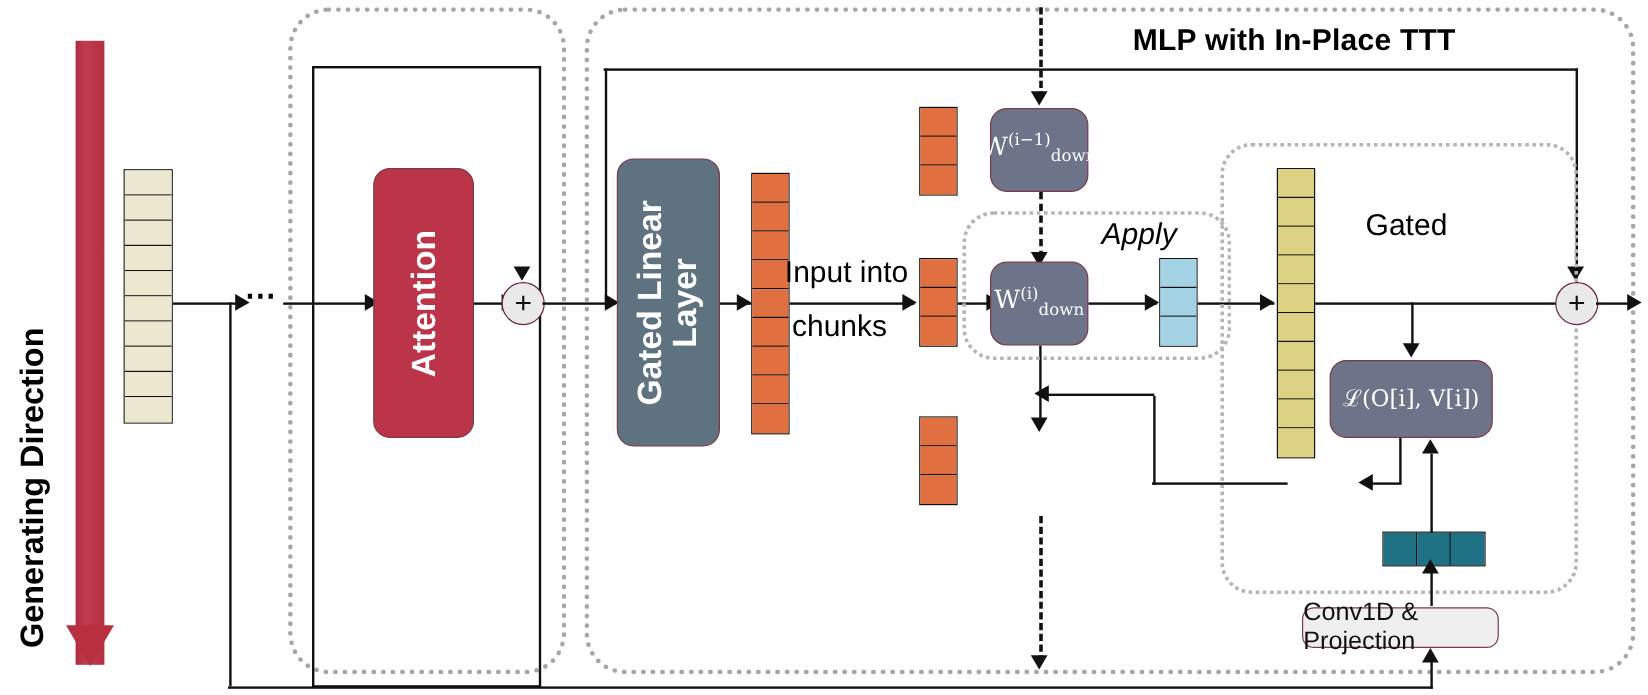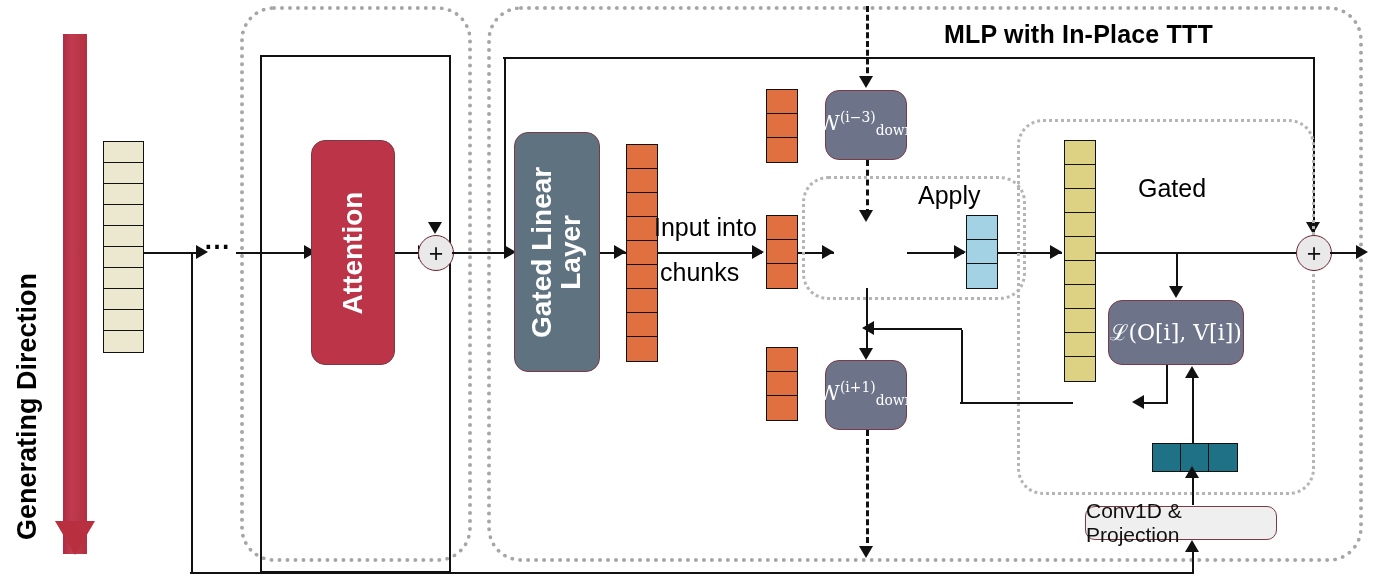--- a/index.html
+++ b/index.html
@@ -182,39 +182,39 @@
       <i style="height:24px"></i>
   </div>
 
   <div class="h" style="left:798px;top:252px;width:36px;"></div>
   <div class="ar r" style="left:822px;top:245px;"></div>
 
   <div class="vd" style="left:866px;top:6px;height:76px;"></div>
   <div class="ar d" style="left:859px;top:76px;"></div>
 
   <div class="blk gray" style="left:825px;top:90px;width:82px;height:70px;">
-    <span class="mathlbl"><span>W</span><sup>(i−3)</sup><sub>down</sub></span>
+    <span class="mathlbl"><span>W</span><sup>(i−1)</sup><sub>down</sub></span>
   </div>
 
   <div class="vd" style="left:866px;top:160px;height:55px;"></div>
   <div class="ar d" style="left:859px;top:210px;"></div>
 
+  <div class="blk gray" style="left:825px;top:218px;width:82px;height:70px;">
+    <span class="mathlbl"><span>W</span><sup>(i)</sup><sub>down</sub></span>
+  </div>
 
   <div class="v" style="left:866px;top:288px;height:65px;"></div>
   <div class="ar d" style="left:859px;top:348px;"></div>
 
-  <div class="blk gray" style="left:825px;top:360px;width:82px;height:70px;">
-    <span class="mathlbl"><span>W</span><sup>(i+1)</sup><sub>down</sub></span>
-  </div>
 
   <div class="vd" style="left:866px;top:430px;height:122px;"></div>
   <div class="ar d" style="left:859px;top:546px;"></div>
 
   <div class="grp thin" style="left:802px;top:176px;width:224px;height:124px;"></div>
-  <div class="lbl plain" style="left:918px;top:181px;">Apply</div>
+  <div class="lbl plain" style="left:918px;top:181px;font-style:italic;">Apply</div>
 
   <div class="h" style="left:907px;top:252px;width:57px;"></div>
   <div class="ar r" style="left:954px;top:245px;"></div>
   <div class="col lblue" style="left:966px;top:215px;width:30px;">
     <i style="height:24px"></i>
       <i style="height:24px"></i>
       <i style="height:24px"></i>
   </div>
 
   <div class="h" style="left:998px;top:252px;width:64px;"></div>
@@ -235,21 +235,21 @@
     <i style="height:24px"></i>
       <i style="height:24px"></i>
   </div>
 
   <div class="h" style="left:1096px;top:252px;width:216px;"></div>
 
   <div class="v" style="left:1176px;top:252px;height:40px;"></div>
   <div class="ar d" style="left:1169px;top:286px;"></div>
 
   <div class="blk gray" style="left:1108px;top:300px;width:136px;height:65px;">
-    <span class="mathlbl" style="font-size:22px">ℒ(O[i], V[i])</span>
+    <span class="mathlbl" style="font-size:19px">ℒ(O[i], V[i])</span>
   </div>
 
   <div class="v" style="left:1166px;top:365px;height:38px;"></div>
   <div class="h" style="left:1143px;top:402px;width:25px;"></div>
   <div class="ar l" style="left:1132px;top:395px;"></div>
 
 
   <div class="h" style="left:960px;top:402px;width:113px;"></div>
   <div class="v" style="left:961px;top:330px;height:74px;"></div>
   <div class="h" style="left:868px;top:328px;width:94px;"></div>
@@ -260,21 +260,21 @@
       <i style="width:28px;height:27px"></i>
       <i style="width:28px;height:27px"></i>
   </div>
 
   <div class="v" style="left:1192px;top:378px;height:66px;"></div>
   <div class="ar u" style="left:1185px;top:366px;"></div>
 
   <div class="v" style="left:1192px;top:470px;height:35px;"></div>
   <div class="ar u" style="left:1185px;top:466px;"></div>
 
-  <div class="blk lightbox" style="left:1085px;top:506px;width:192px;height:34px;">
+  <div class="blk lightbox" style="left:1085px;top:506px;width:164px;height:34px;">
     <span style="font-size:21px;color:#111;">Conv1D &amp; Projection</span>
   </div>
 
   <div class="v" style="left:1192px;top:546px;height:28px;"></div>
   <div class="ar u" style="left:1185px;top:540px;"></div>
   <div class="h" style="left:190px;top:572px;width:1004px;"></div>
 
   <div class="plus" style="left:1296px;top:235px;">
     <span>+</span>
   </div>

